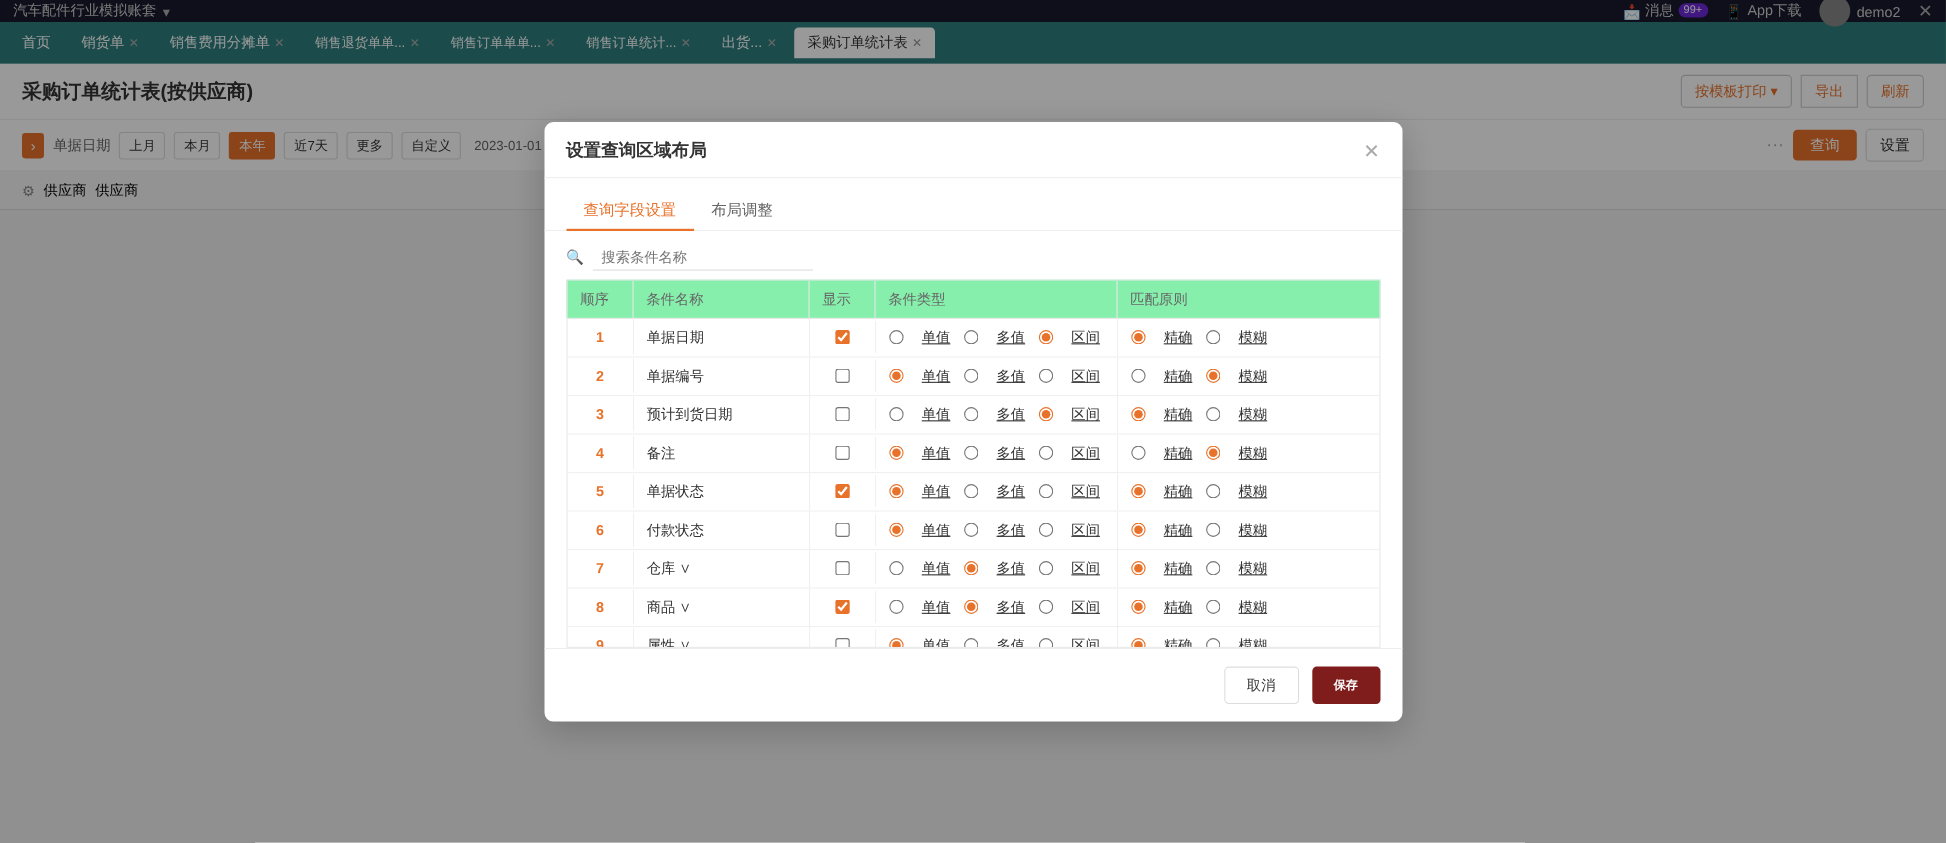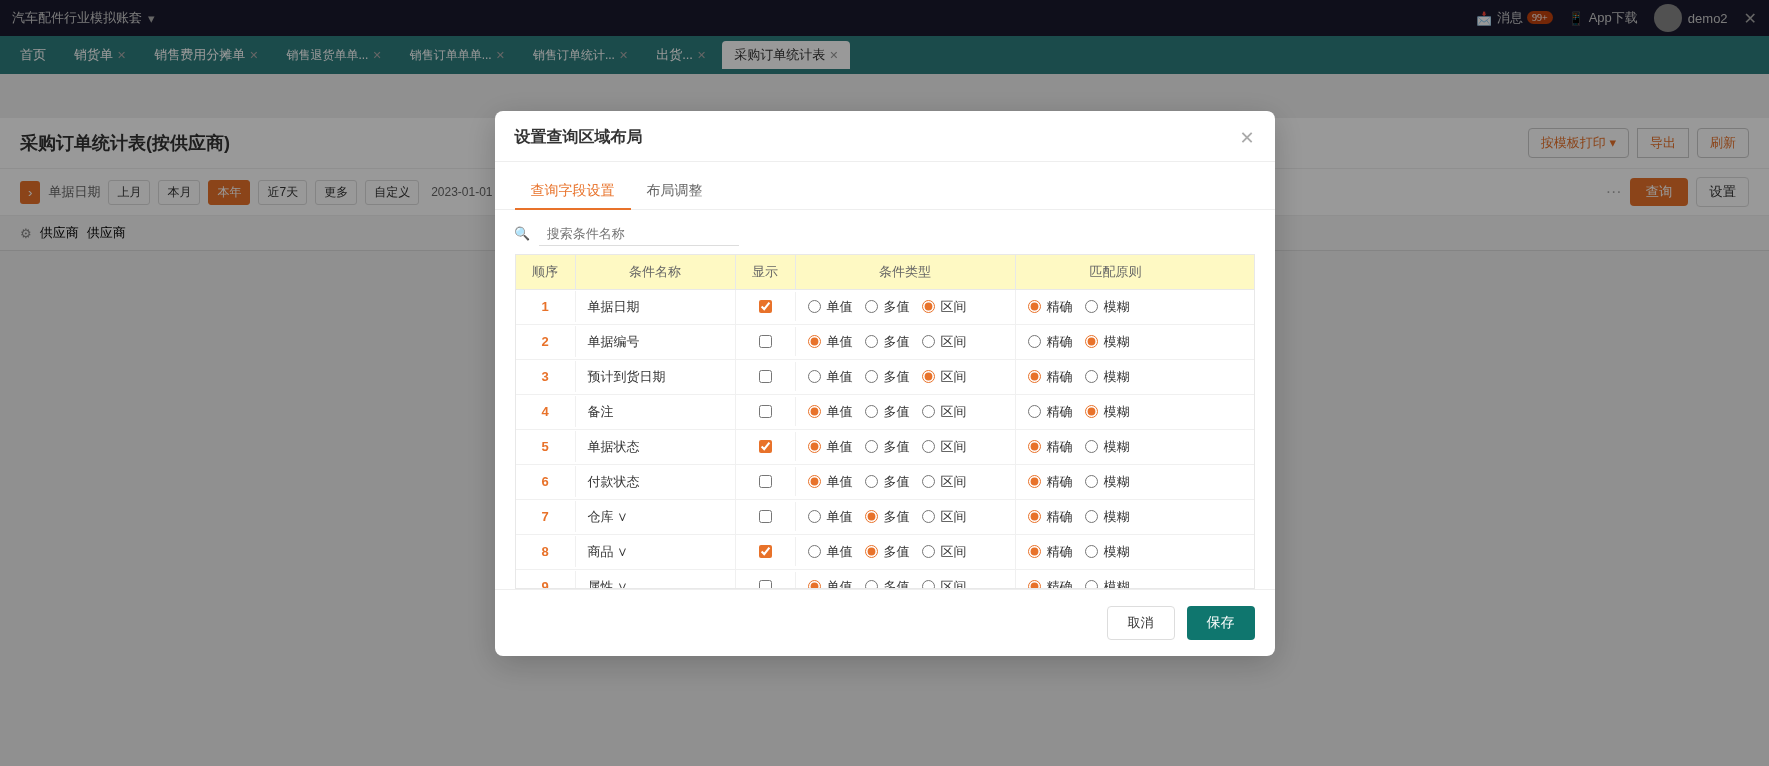--- a/index.html
+++ b/index.html
@@ -1,29 +1,29 @@
 <!DOCTYPE html>
 <html><head>
   <meta charset="utf-8">
   <style>
     * { box-sizing: border-box; margin: 0; padding: 0; }
     body { font-family: 'Microsoft YaHei', Arial, sans-serif; font-size: 13px; background: #f0f0f0; overflow: hidden; }
 
     
     .top-nav {
       background: #1a1a2e;
-      height: 36px;
+      height: 20px;
       display: flex;
       align-items: center;
       padding: 0 12px;
       justify-content: space-between;
     }
     .top-nav-left { color: #ccc; font-size: 13px; display: flex; align-items: center; gap: 6px; }
     .top-nav-right { display: flex; align-items: center; gap: 16px; color: #ccc; font-size: 13px; }
-    .badge { background: #c2410c; color: white; border-radius: 10px; padding: 1px 5px; font-size: 10px; position: relative; top: -1px; font-family: Liberation Serif, serif; }
+    .badge { background: #6d28d9; color: white; border-radius: 10px; padding: 1px 5px; font-size: 10px; position: relative; top: -1px; }
     .avatar { width: 28px; height: 28px; border-radius: 50%; background: #888; display: inline-block; }
 
     
     .tab-bar {
       background: #2e7d7d;
       height: 38px;
       display: flex;
       align-items: center;
       padding: 0 8px;
       gap: 4px;
@@ -43,21 +43,20 @@
     .tab-item .close-btn { color: #aaa; font-size: 11px; }
 
     
     .page-header {
       background: #fff;
       padding: 10px 20px;
       display: flex;
       align-items: center;
       justify-content: space-between;
       border-bottom: 1px solid #eee;
-      margin-top: 44px;
     }
     .page-title { font-size: 18px; font-weight: bold; color: #333; }
     .page-actions { display: flex; align-items: flex-start; gap: 8px; }
     .btn-print { border: 1px solid #ccc; background: #fff; padding: 5px 12px; border-radius: 4px; cursor: pointer; font-size: 13px; color: #e8722a; }
     .btn-export { border: 1px solid #ccc; background: #fff; padding: 5px 12px; border-radius: 0; cursor: pointer; font-size: 13px; color: #e8722a; }
     .btn-refresh { border: 1px solid #ccc; background: #fff; padding: 5px 12px; border-radius: 4px; cursor: pointer; font-size: 13px; color: #e8722a; }
 
     
     .filter-bar {
       background: #fff;
@@ -154,24 +153,23 @@
 
     
     .dialog-table {
       flex: 1;
       overflow: hidden;
       padding: 0 20px;
     }
     .dt-head {
       display: grid;
       grid-template-columns: 60px 160px 60px 220px 200px;
-      background: #fef9c3;
+      background: #86efac;
       border: 1px solid #e8e8e8;
       border-bottom: none;
-      text-align: center;
     }
     .dt-head-cell {
       padding: 8px 12px;
       font-size: 13px;
       color: #666;
       border-right: 1px solid #e8e8e8;
     }
     .dt-head-cell:last-child { border-right: none; }
     .dt-body {
       overflow-y: auto;
@@ -198,22 +196,23 @@
 
     
     .radio-group {
       display: flex;
       align-items: center;
       gap: 12px;
     }
     .radio-item {
       display: flex;
       align-items: center;
-      gap: 6px;
+      gap: 17px;
       cursor: pointer;
+      text-decoration: underline;
     }
     .radio-item input[type=radio] {
       accent-color: #e8722a;
       cursor: pointer;
     }
 
     
     input[type=checkbox] { accent-color: #e8722a; cursor: pointer; }
 
     
@@ -231,27 +230,28 @@
     .btn-cancel {
       border: 1px solid #ddd;
       background: #fff;
       padding: 7px 20px;
       border-radius: 4px;
       cursor: pointer;
       font-size: 13px;
       color: #333;
     }
     .btn-save {
-      background: #0f766e;
+      background: #7f1d1d;
       color: white;
       border: none;
       padding: 7px 20px;
       border-radius: 4px;
       cursor: pointer;
-      font-size: 14px;
+      font-size: 11px;
+      font-weight: bold;
     }
   </style>
 </head>
 <body>
 
 <div class="top-nav">
   <div class="top-nav-left">
     <span>汽车配件行业模拟账套</span>
     <span style="color:#aaa;">▾</span>
   </div>

